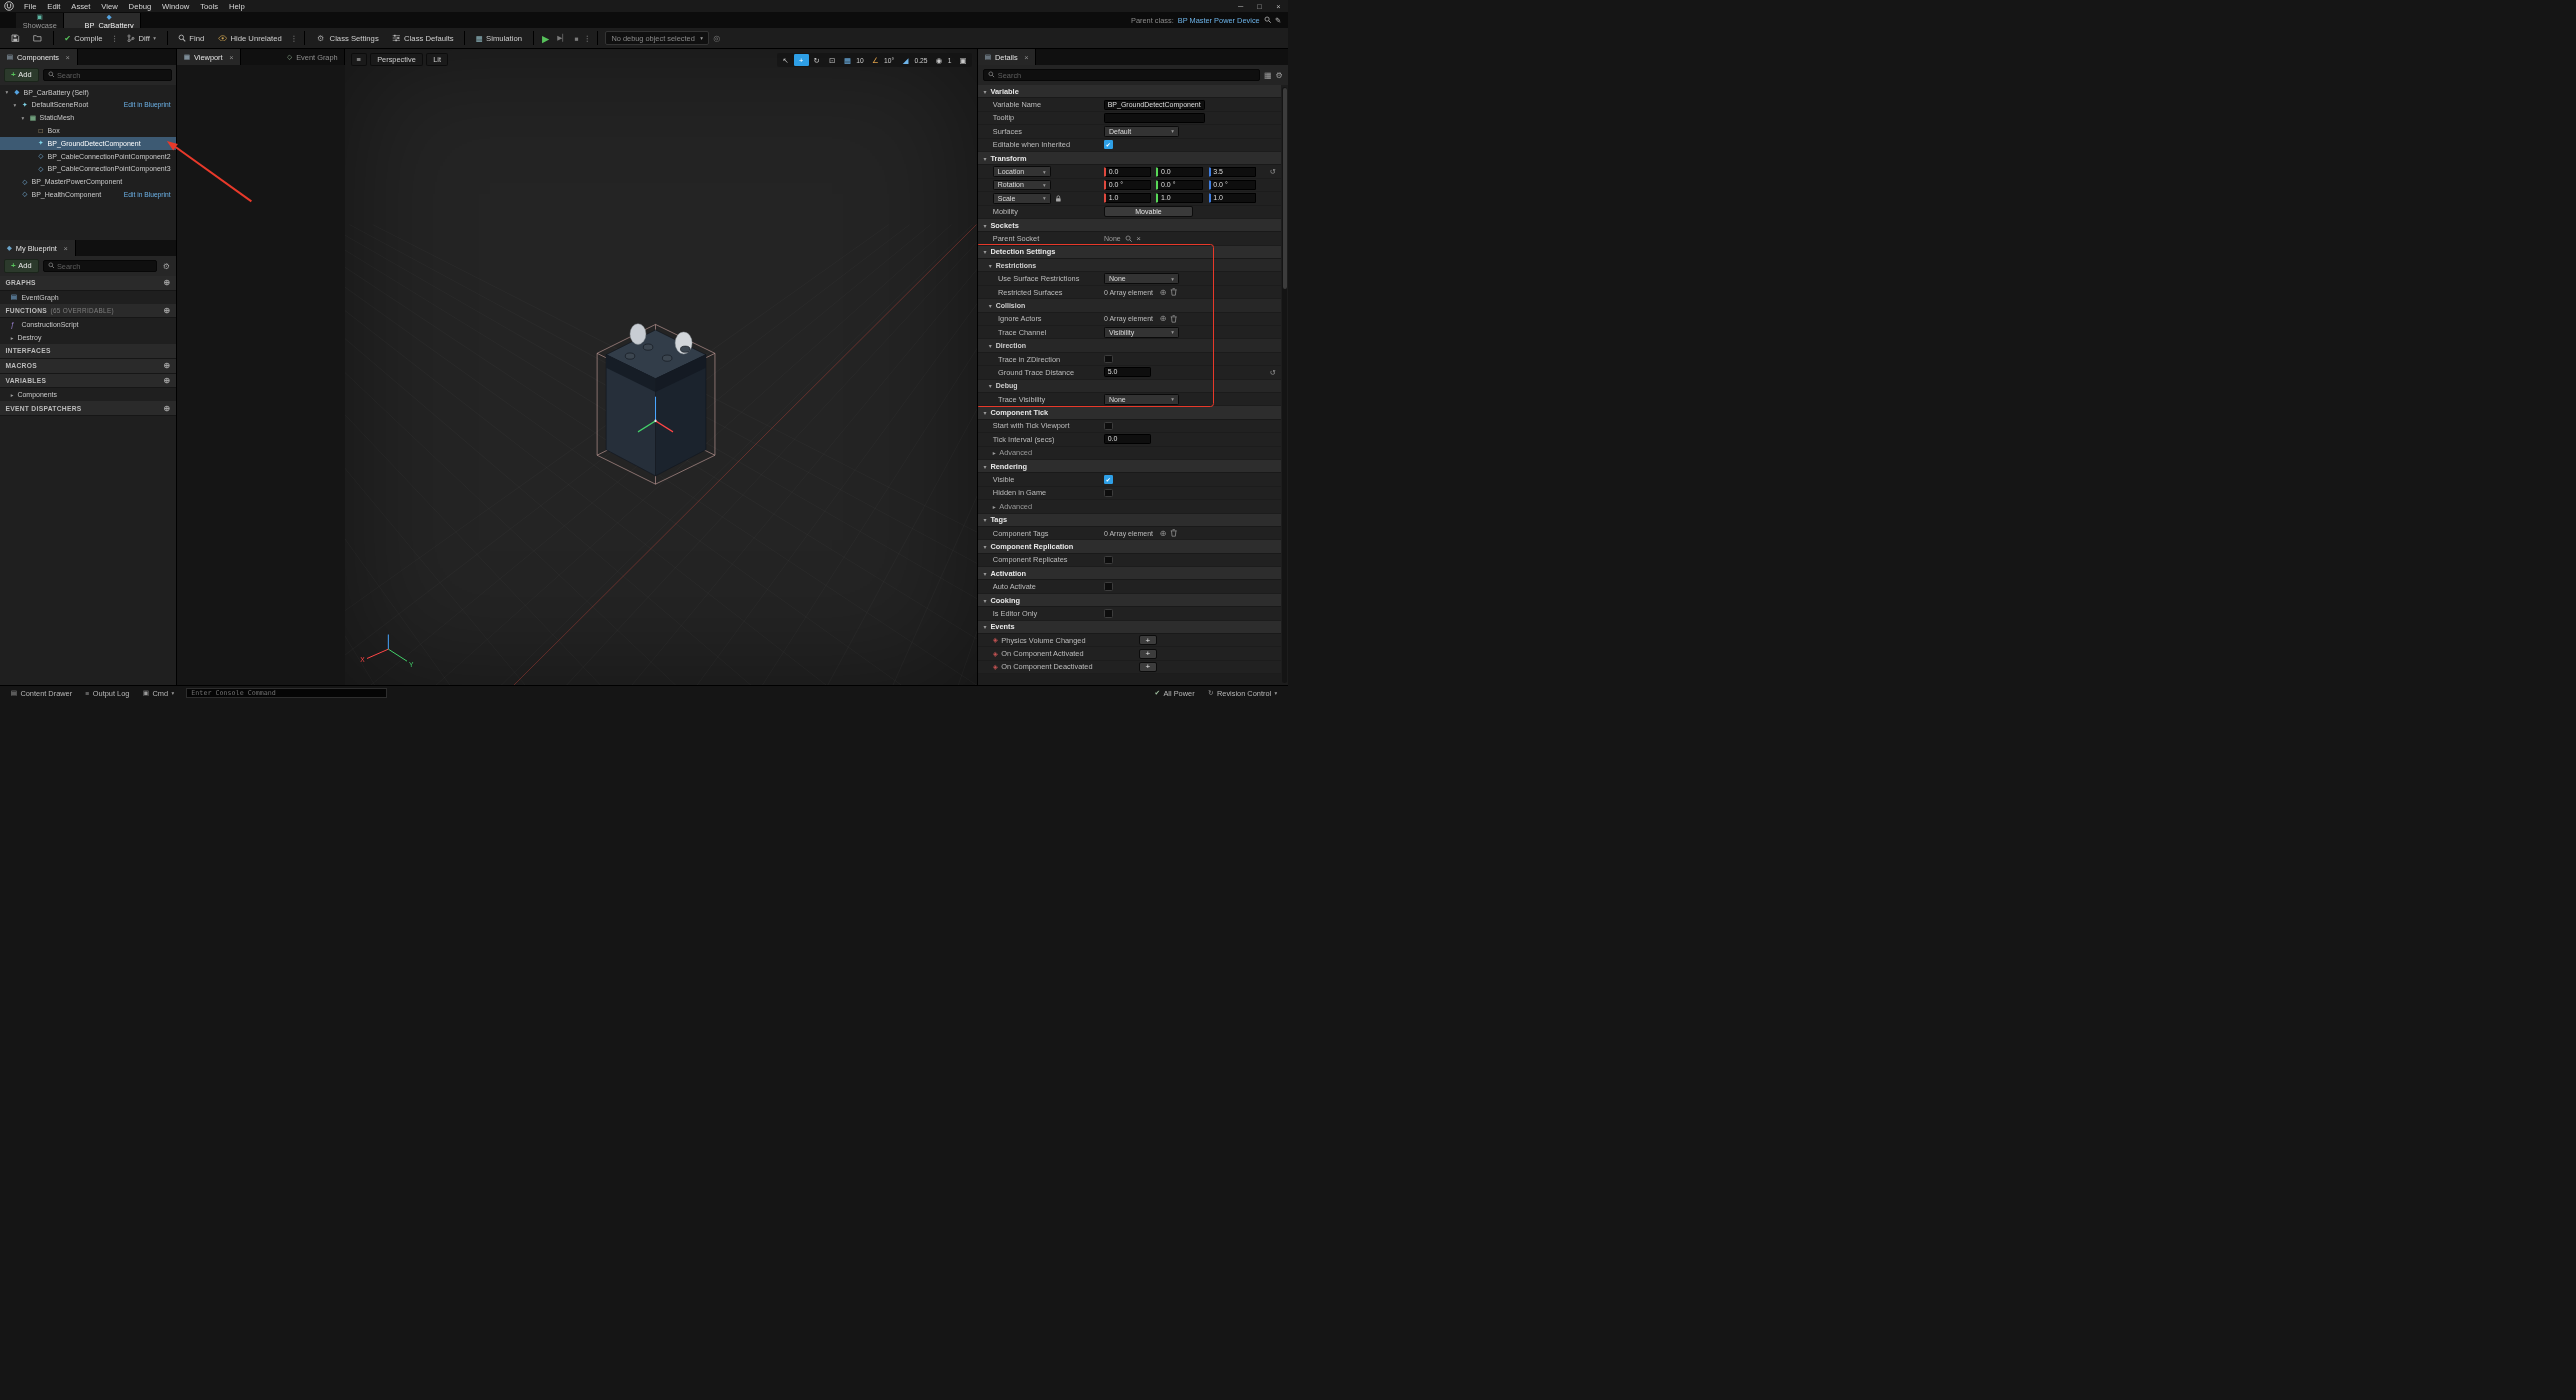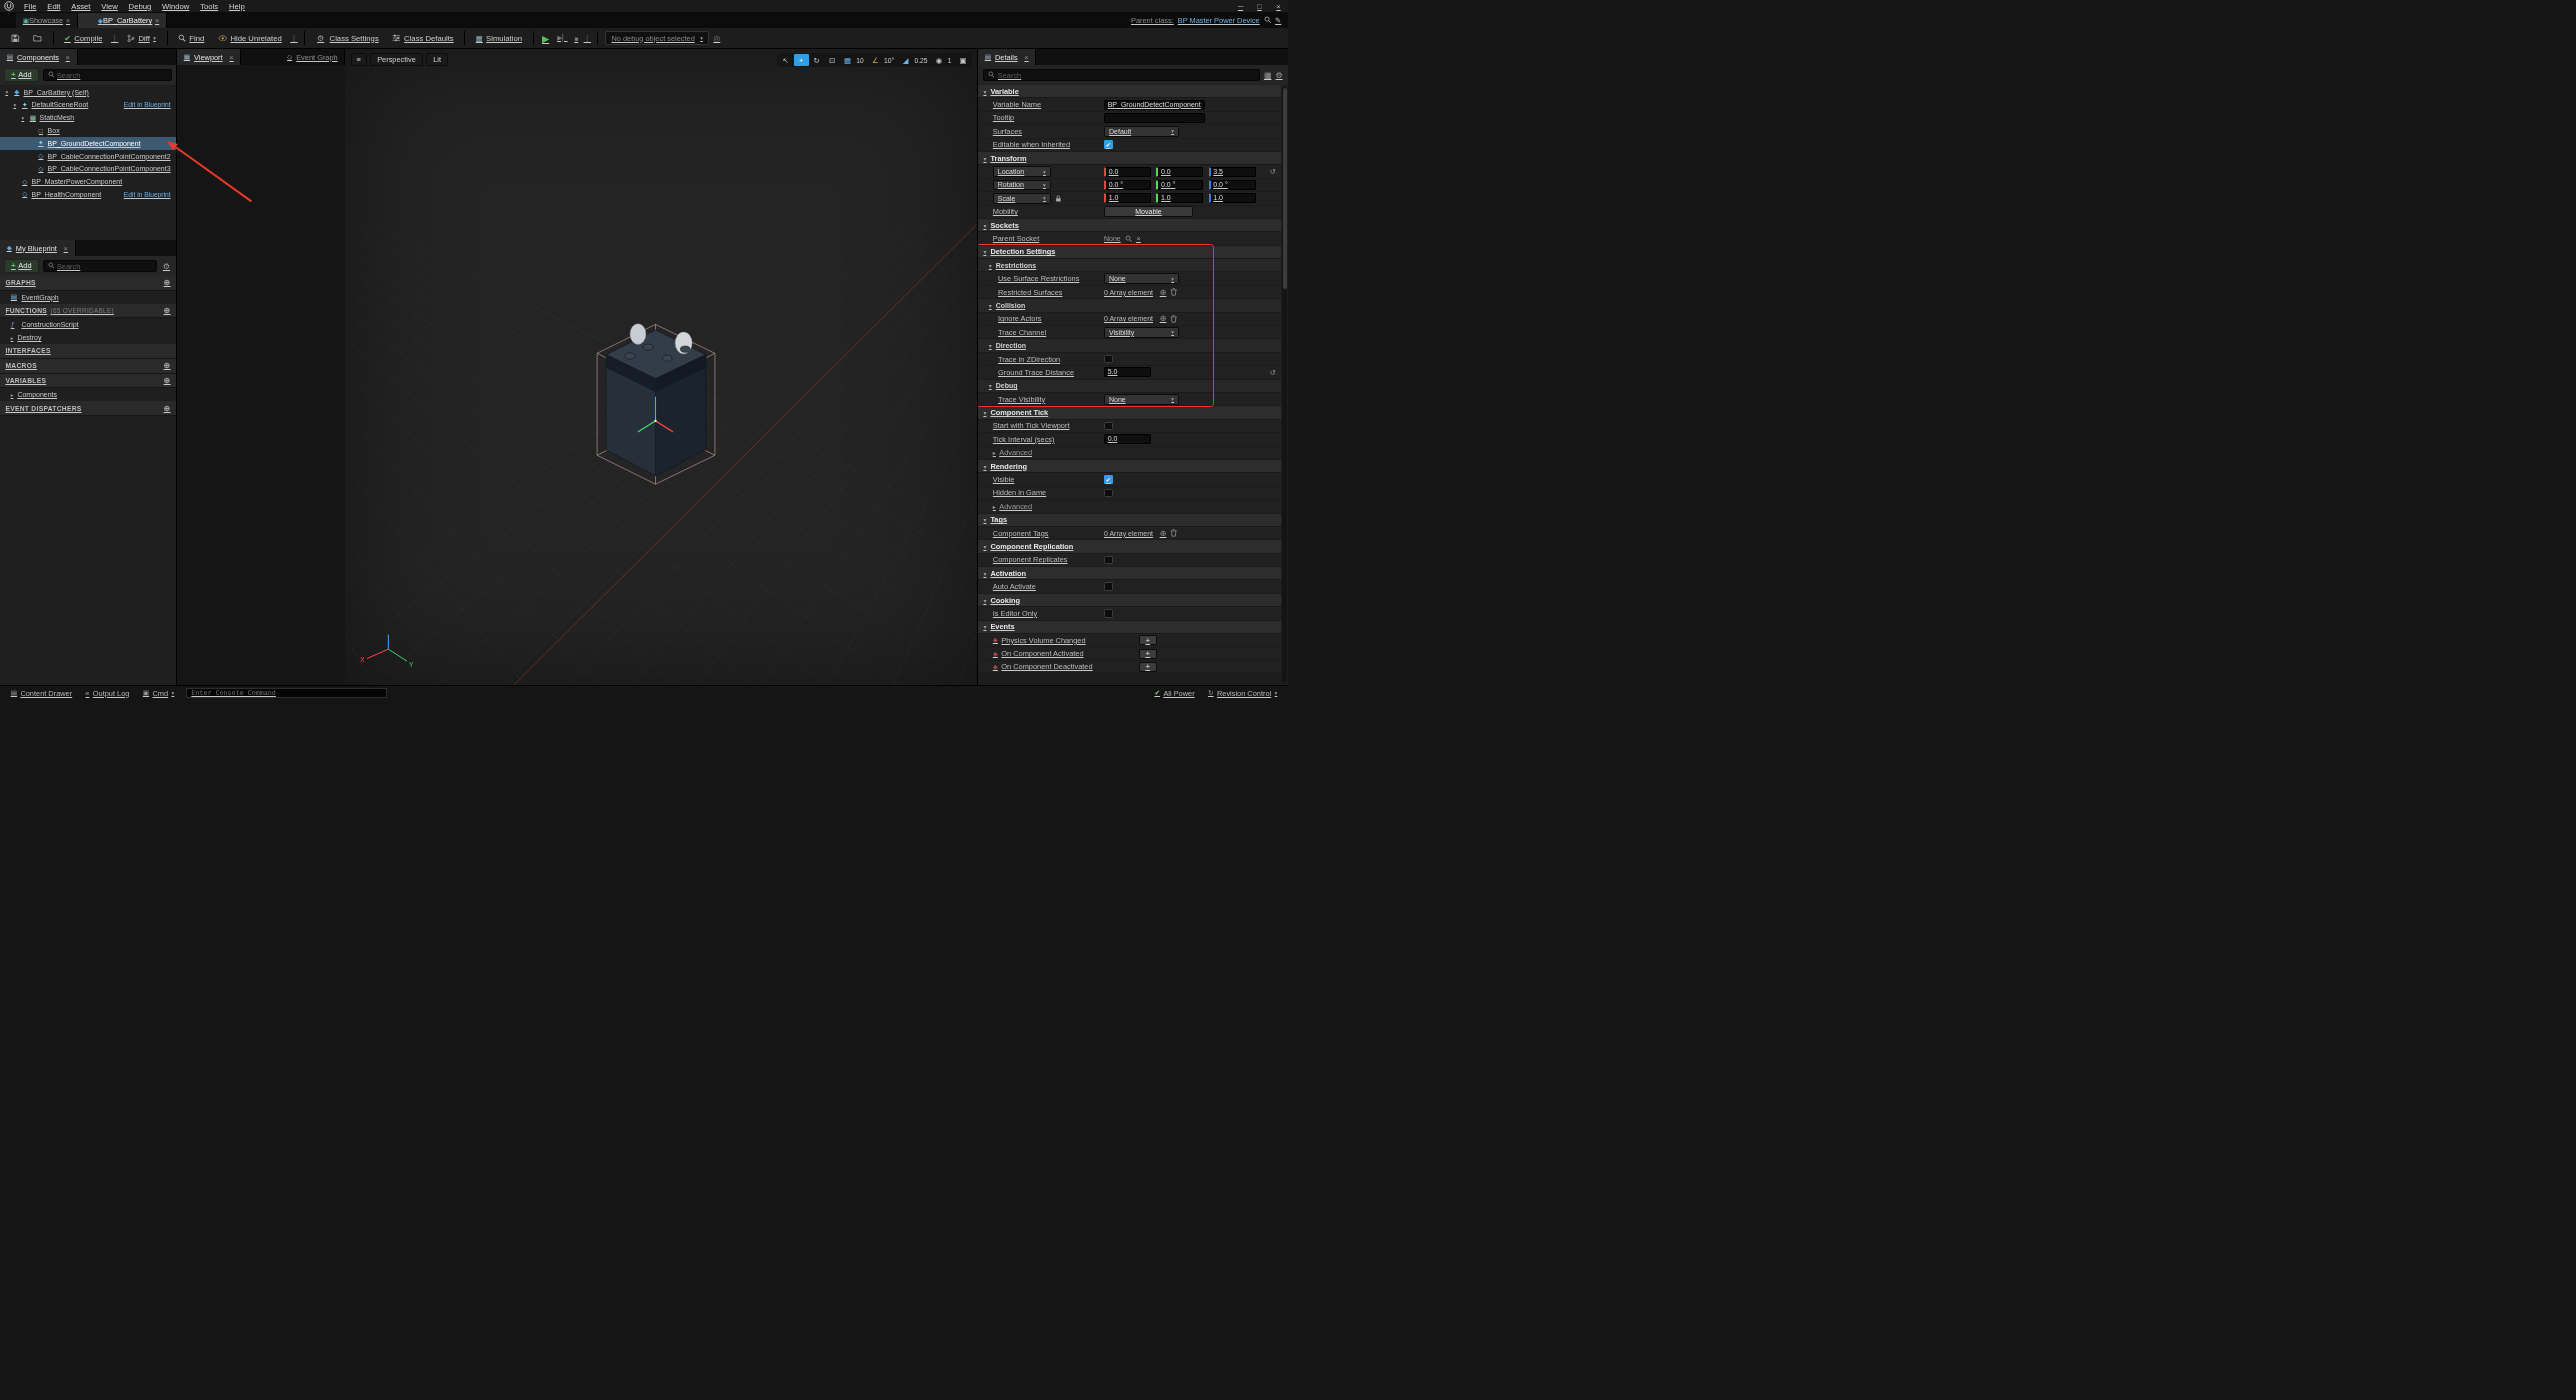--- a/index.html
+++ b/index.html
@@ -1,31 +1,31 @@
 <!DOCTYPE html>
 <html style="--accent: #2e9fe6; --selection: #3d5a73; --link: #6db3e8; --green: #57c25b; --red: #e8392a;"><head>
 <meta charset="utf-8">
 <style>
   * { margin:0; padding:0; box-sizing:border-box; }
   html,body { width:1288px; height:700px; background:#151515; color:#c8c8c8;
               font-family:"Liberation Sans",sans-serif; font-size:8px; overflow:hidden; }
   :root{ --accent:#2e9fe6; --selection:#3d5a73; --link:#6db3e8; --green:#57c25b; --red:#e8392a; }
-  .app{ position:relative; width:1288px; height:700px; display:flex; flex-direction:column;text-decoration:underline; }
+  .app{ position:relative; width:1288px; height:700px; display:flex; flex-direction:column; }
   .spacer{ flex:1; }
 
   
   .menubar{ height:12px; background:#1a1a1a; display:flex; align-items:center; padding-left:4px; }
   .logo{ width:10.7px; height:10.7px; display:flex; align-items:center; justify-content:center; margin-right:4px; }
   .menu-item{ padding:0 5.4px; font-size:7.7px; color:#d6d6d6; cursor:default; }
   .win-btn{ width:19px; text-align:center; color:#bdbdbd; font-size:7.4px; }
 
   
   .tabbar{ height:16px; background:#0c0c0c; display:flex; align-items:flex-end; padding-left:16px; }
   .doc-tab{ height:14.8px; display:flex; align-items:center; gap:0; padding:0 6.7px; font-size:7.4px;
-            color:#9a9a9a; background:#181818; border-right:0.7px solid #000; }
+            color:#9a9a9a; background:#181818; border-right:0.7px solid #000;flex-direction:column; }
   .doc-tab.active{ background:#2b2b2b; color:#f0f0f0;padding-left:20px; }
   .tab-icon{ font-size:6.7px; }
   .tab-close{ color:#8f8f8f; font-size:7.4px; margin-left:2.7px; }
   .parent-area{ display:flex; align-items:center; gap:4px; padding-right:6.7px; height:100%; }
   .parent-label{ color:#8a8a8a; font-size:7.4px; }
   .parent-value{ color:var(--link); font-size:7.4px; }
   .pc-icon{ color:#b0b0b0; font-size:7.4px; display:flex; align-items:center; }
 
   
   .toolbar{ height:21px; background:#1d1d1d; border-bottom:0.7px solid #000; display:flex; align-items:center;

